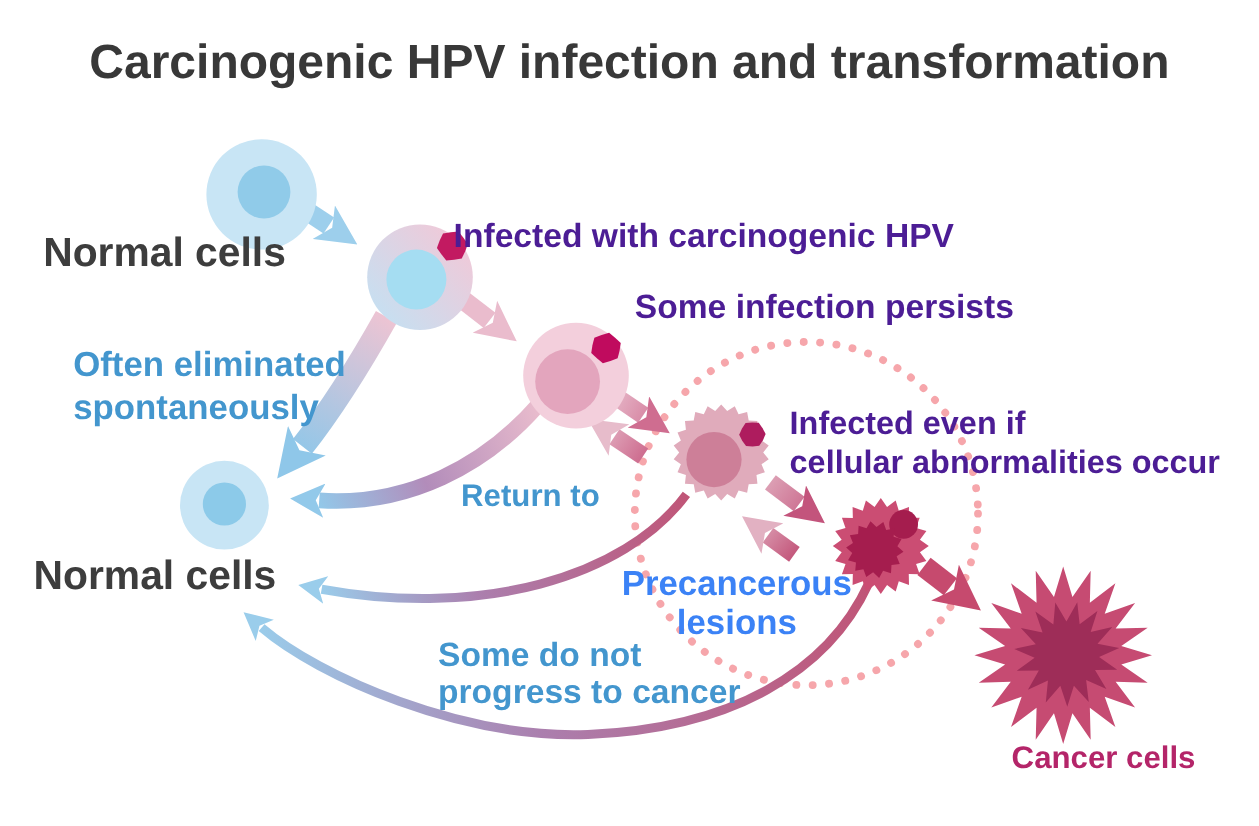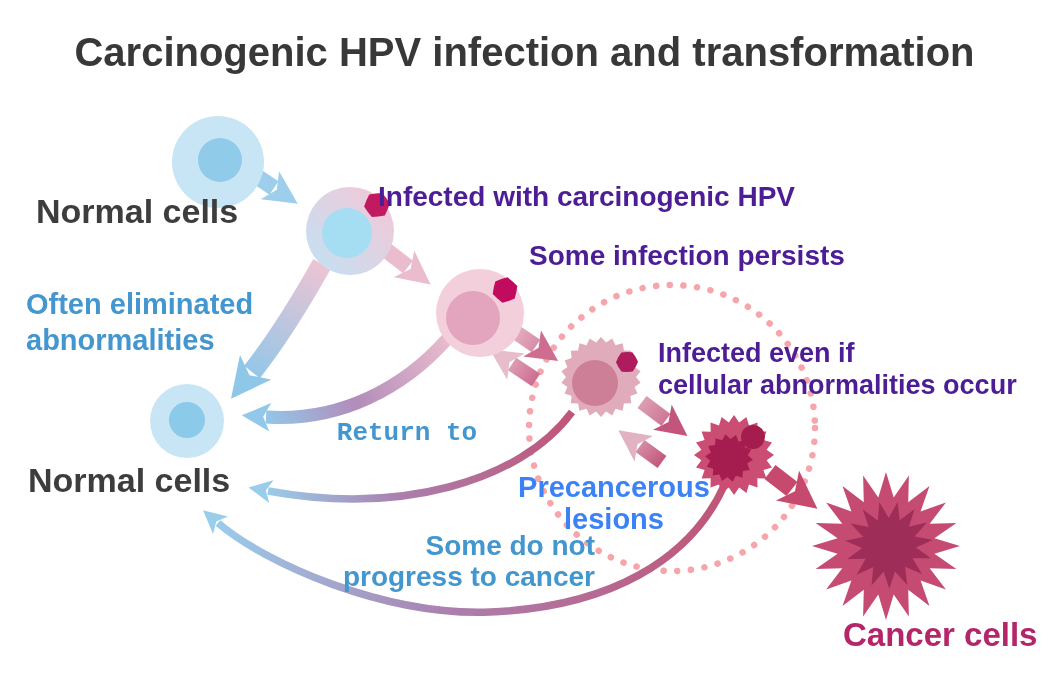--- a/index.html
+++ b/index.html
@@ -10,32 +10,32 @@
   }
   .stage svg{position:absolute;left:0;top:0;}
   .txt{position:absolute;font-weight:bold;white-space:nowrap;}
   .txt .line{display:block;}
   .title{
     left:0;right:0;top:30px;text-align:center;
     font-size:40px;color:#383838;letter-spacing:0px;
   }
   .normal-top   {left:36px;  top:192px; font-size:34px; color:#3d3d3d;}
   .normal-bottom{left:28px;  top:461px; font-size:34px; color:#3d3d3d;}
-  .cancer-lbl   {left:843px; top:616px; font-size:33px; color:#b42569;}
+  .cancer-lbl   {left:843px; top:616px; font-size:26px; color:#b42569;}
   .magenta{color:#4c1d95;}
-  .blue{color:#4396ce;}
+  .blue{color:#4396ce;margin-left:35px;}
   .infected-note {left:378px; top:181px; font-size:28px;}
   .persists-note {left:506px; top:240px; font-size:28px;margin-left:23px;}
   .symptoms-note {left:658px; top:337px; font-size:27px; line-height:32px;}
   .precancer-note{left:474px; top:471px; width:280px; text-align:center;
                   font-size:29px; line-height:32px; color:#3b82f6;}
   .often-note    {left:26px;  top:286px; font-size:29px; line-height:36px;}
-  .return-note   {left:296px; top:420px; width:222px; text-align:center;
-                  font-size:26px; line-height:26px;font-family:Liberation Mono, monospace;}
-  .noprog-note   {left:330px; top:530px; width:265px; text-align:right;
+  .return-note   {left:296px; top:400px; width:222px; text-align:center;
+                  font-size:26px; line-height:26px;}
+  .noprog-note   {left:330px; top:530px; width:265px; text-align:left;
                   font-size:28px; line-height:31px;}
 </style>
 </head>
 <body>
 
 <div class="stage">
 
   <svg width="1049" height="688" viewBox="0 0 1049 688">
     <defs>
       <linearGradient id="gCell2" x1="310" y1="268" x2="388" y2="196" gradientUnits="userSpaceOnUse">
@@ -178,21 +178,21 @@
     <span class="line">cellular abnormalities occur</span>
   </div>
 
   <div class="txt precancer-note">
     <span class="line">Precancerous</span>
     <span class="line">lesions</span>
   </div>
 
   <div class="txt blue often-note">
     <span class="line">Often eliminated</span>
-    <span class="line">abnormalities</span>
+    <span class="line">spontaneously</span>
   </div>
 
   <div class="txt blue return-note">
     <span class="line">Return to</span>
   </div>
 
   <div class="txt blue noprog-note">
     <span class="line">Some do not</span>
     <span class="line">progress to cancer</span>
   </div>

